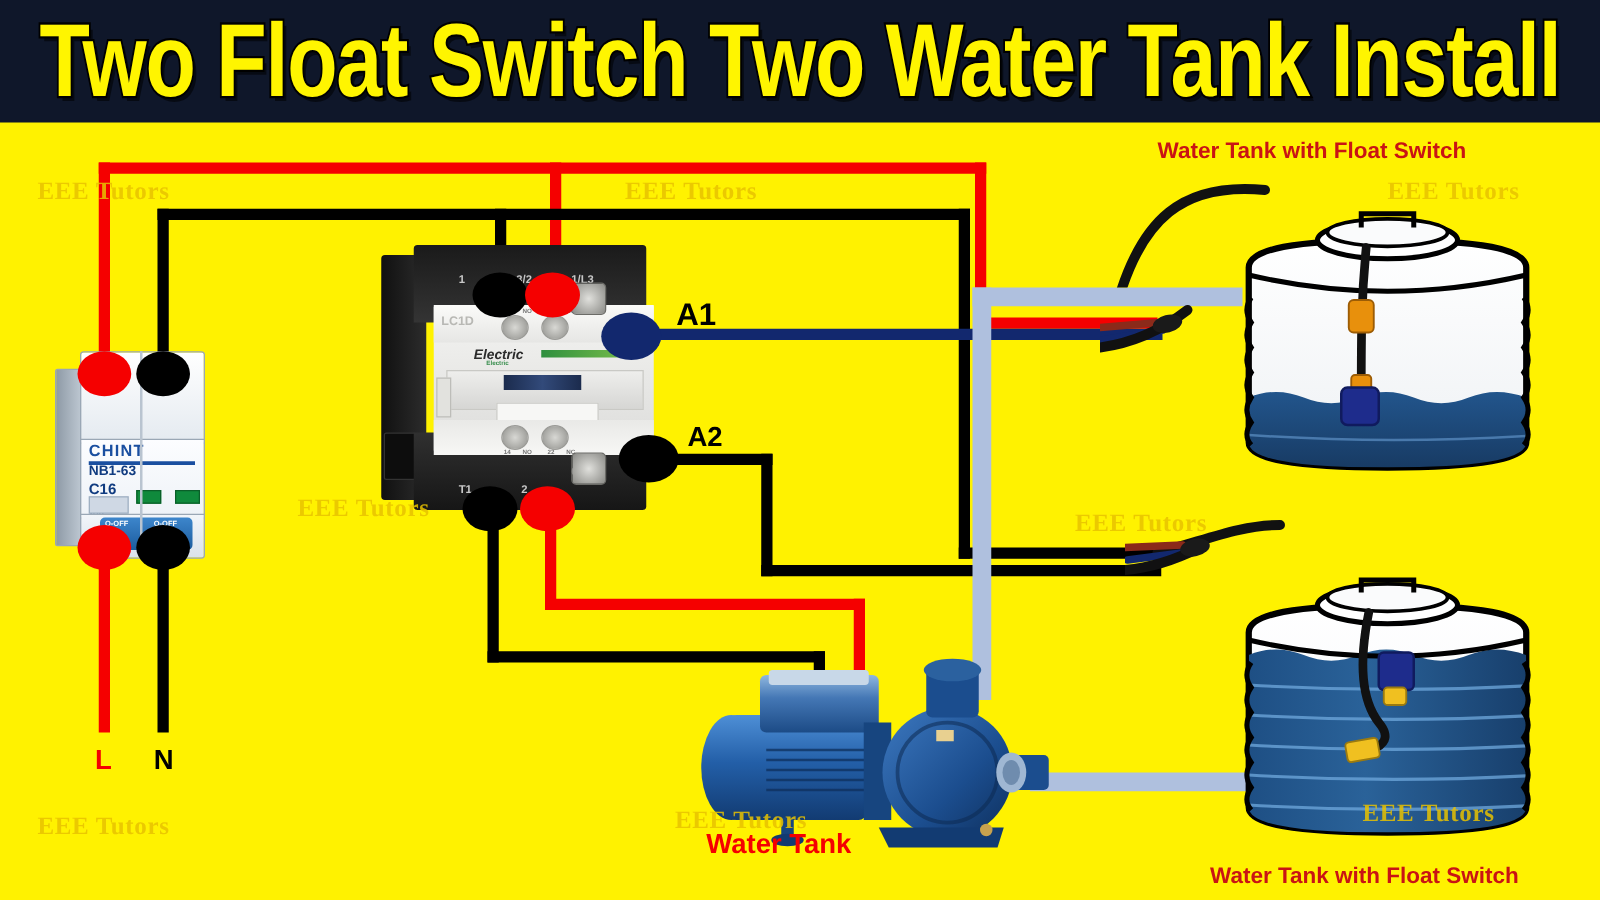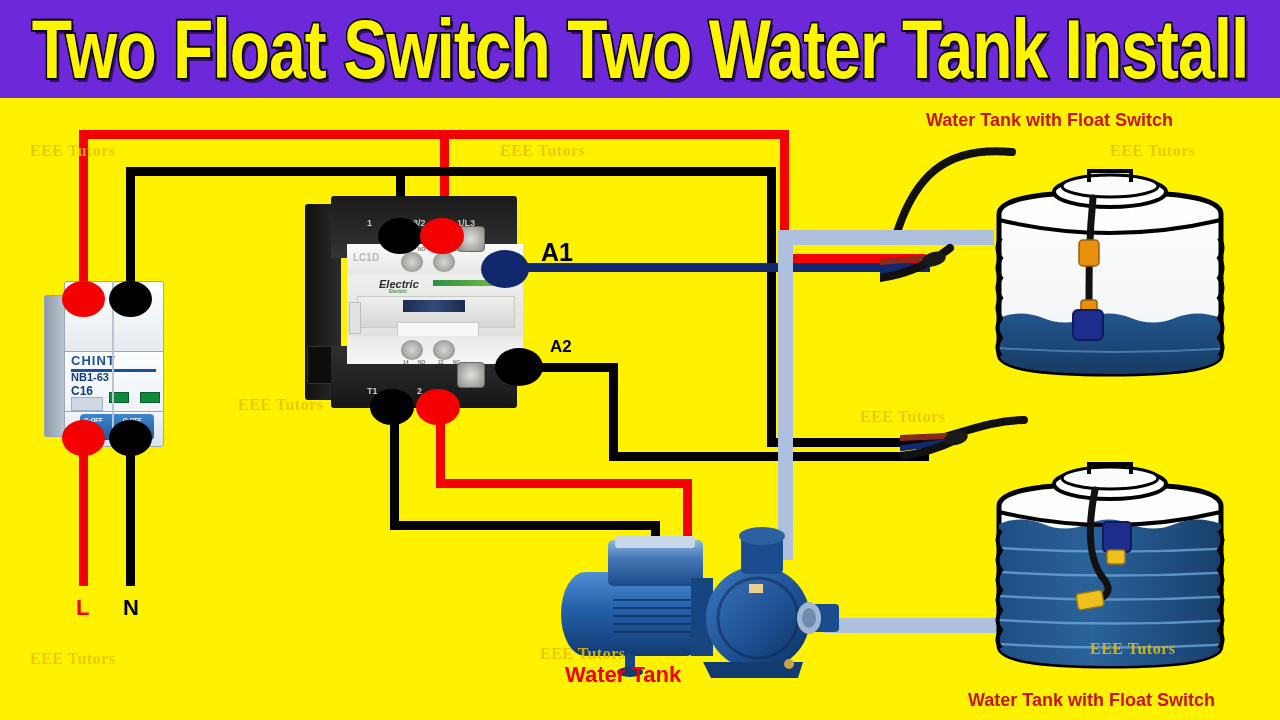--- a/index.html
+++ b/index.html
@@ -5,42 +5,42 @@
 <style>
   html,body{margin:0;padding:0;background:#111;}
   #stage{
     position:relative;width:1280px;height:720px;overflow:hidden;
     background:#FFF200;
     font-family:"Liberation Sans", sans-serif;
   }
   
   #banner{
     position:absolute;left:0;top:0;width:1280px;height:98px;
-    background:#6d28d9;
+    background:#0f172a;
     text-decoration:underline;
   }
   #banner-text{
     position:absolute;left:0;top:4px;width:1280px;height:90px;
     display:flex;align-items:center;justify-content:center;
     font-family:"Liberation Sans", sans-serif;
     font-weight:bold;font-size:68px;line-height:1;
     color:#FFF500;
     letter-spacing:-1px;
     transform:scaleY(1.22) scaleX(0.97);
     transform-origin:center center;
     white-space:nowrap;
     -webkit-text-stroke:3px #000;
     paint-order:stroke fill;
     text-shadow:3px 3px 0 rgba(0,0,0,.55);
   }
   
   .wm{
     position:absolute;
     font-family:"Liberation Serif", serif;
-    font-weight:bold;font-size:16px;
+    font-weight:bold;font-size:20px;
     color:#E8C200;opacity:.85;
     white-space:nowrap;pointer-events:none;
     letter-spacing:.5px;
   }
   
   .wire{position:absolute;}
   .w-red{background:#F50000;}
   .w-black{background:#000;}
   .w-navy{background:#12286E;}
   .pipe{position:absolute;background:#AFC0DE;}
@@ -194,21 +194,21 @@
   </div>
 
   <div class="dot dot-black" style="left:378px;top:218px;width:44px;height:36px;"></div>
   <div class="dot dot-red" style="left:420px;top:218px;width:44px;height:36px;"></div>
   <div class="dot dot-black" style="left:370px;top:389px;width:44px;height:36px;"></div>
   <div class="dot dot-red" style="left:416px;top:389px;width:44px;height:36px;"></div>
 
   <div class="dot dot-navy" style="left:481px;top:250px;width:48px;height:38px;"></div>
   <div class="lbl lbl-black" style="left:541px;top:238px;font-size:25px;">A1</div>
   <div class="dot dot-black" style="left:495px;top:348px;width:48px;height:38px;"></div>
-  <div class="lbl lbl-black" style="left:550px;top:337px;font-size:17px;">A2</div>
+  <div class="lbl lbl-black" style="left:550px;top:337px;font-size:22px;">A2</div>
 
   <div id="pump">
     <svg width="300" height="160" viewBox="0 0 300 160">
       <defs>
         <linearGradient id="pmotor" x1="0" y1="0" x2="0" y2="1">
           <stop offset="0%" stop-color="#4E8FD6"></stop>
             <stop offset="45%" stop-color="#235FA8"></stop>
             <stop offset="100%" stop-color="#123B72"></stop>
         </linearGradient>
         <linearGradient id="phead" x1="0" y1="0" x2="1" y2="1">

